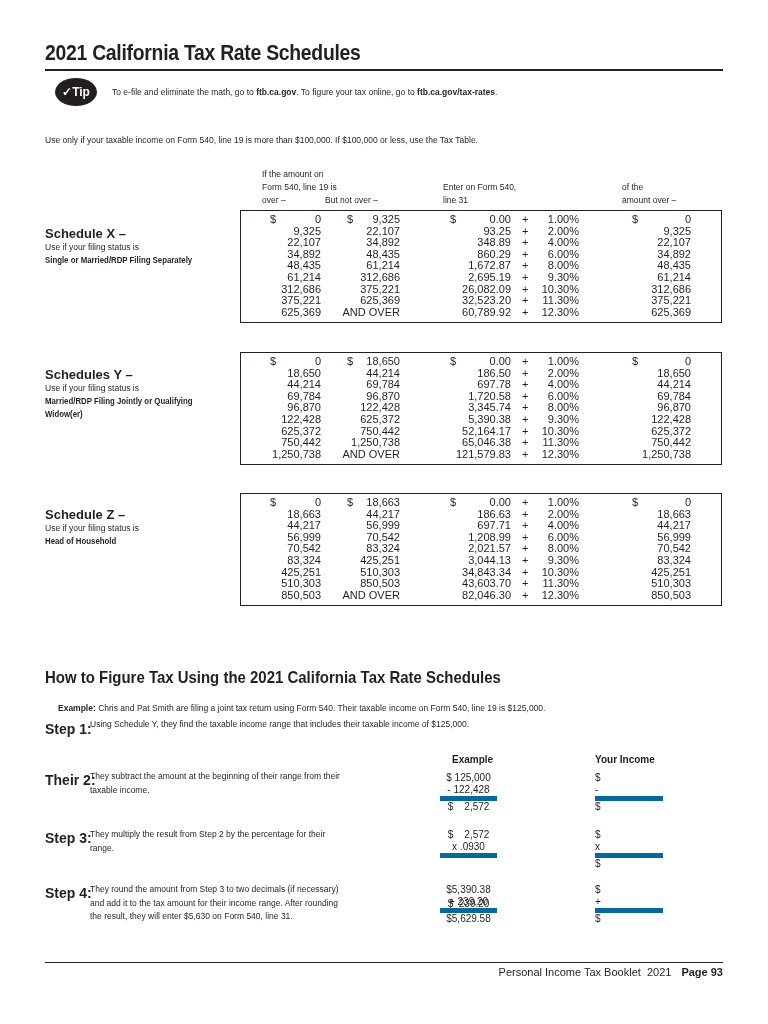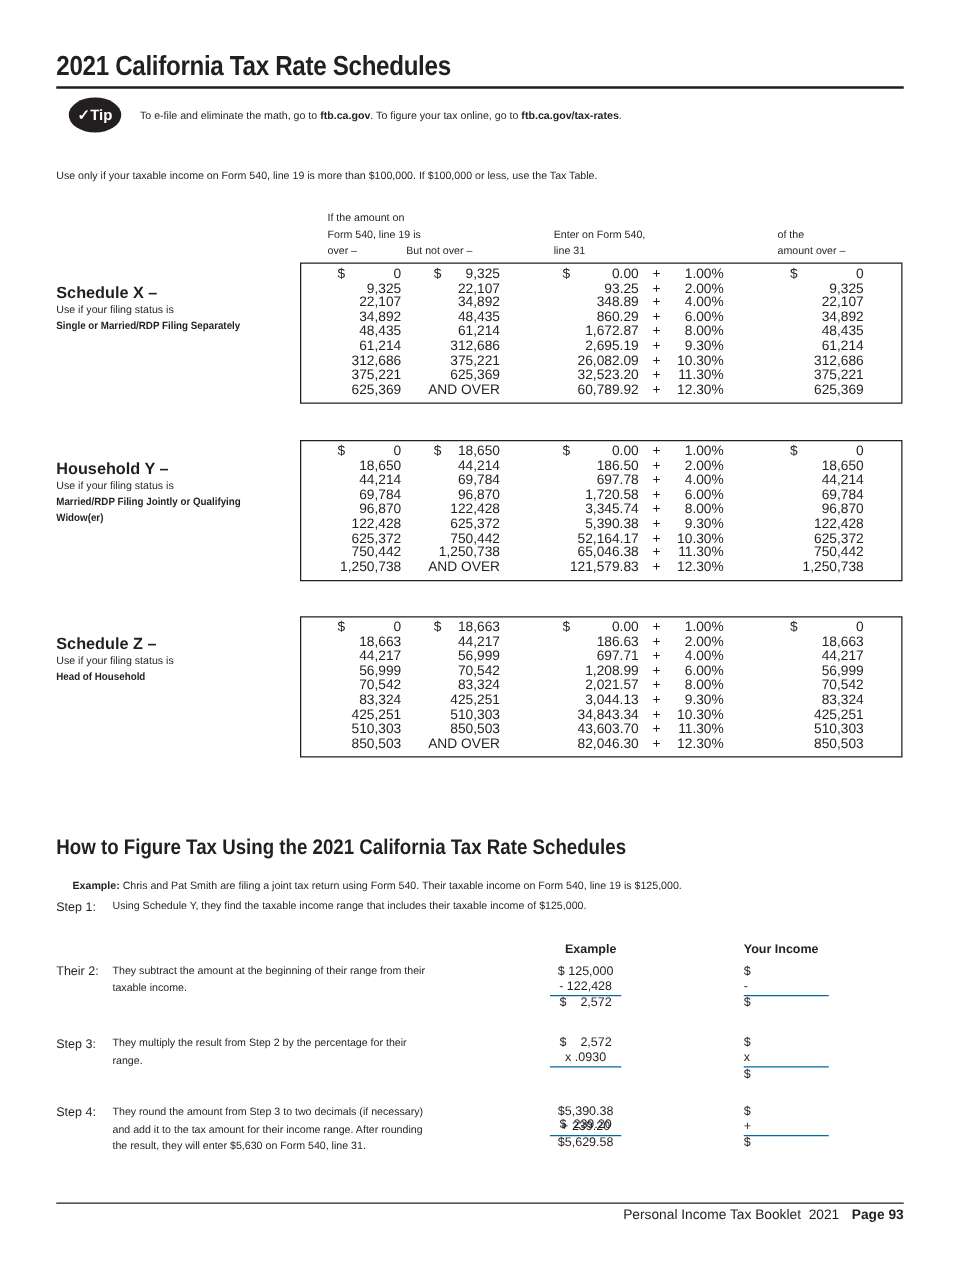--- a/index.html
+++ b/index.html
@@ -24,26 +24,26 @@
   .c-d2 { left:106px; }
   .c-notover { right:321px; text-align:right; }
   .c-d3 { left:209px; }
   .c-base { right:210px; text-align:right; }
   .c-plus { left:281px; }
   .c-rate { right:142px; text-align:right; }
   .c-d4 { left:391px; }
   .c-amt { right:30px; text-align:right; }
   .h2 { left:45px; top:668px; font-size:17px; font-weight:bold; transform:scaleX(0.88); transform-origin:left; white-space:nowrap; }
   .para { font-size:8.5px; line-height:13.5px;margin-left:13px; }
-  .step-label { left:45px; font-size:10px; font-weight:normal; }
+  .step-label { left:45px; font-size:14px; font-weight:bold; }
   .step-text { left:90px; font-size:8.5px; line-height:13.5px; }
   .calc { font-size:10px; line-height:12px; white-space:nowrap; text-align:center; }
   .calc-col { left:440px; width:57px; }
   .calc-head { font-size:10px; font-weight:bold; }
-  .uline { border-bottom:1px solid #0369a1; }
+  .uline { border-bottom:5px solid #0369a1; }
   .your-col { left:595px; width:68px; font-size:10px; line-height:12px; }
   .footer-rule { left:45px; top:962px; width:678px; height:1px; background:#231f20; }
   .footer { right:45px; top:966px; font-size:11px; white-space:nowrap; }
   .footer b { font-weight:bold; margin-left:10px; }
 </style>
 </head>
 <body>
 
 <div class="abs title">2021 California Tax Rate Schedules</div>
 <div class="abs title-rule"></div>
@@ -146,21 +146,21 @@
       <span class="c-over">625,369</span>
       <span class="c-notover">AND OVER</span>
       <span class="c-base">60,789.92</span>
       <span class="c-plus">+</span>
       <span class="c-rate">12.30%</span>
       <span class="c-amt">625,369</span>
     </div>
   </div>
 
 <div class="abs sched-label" style="top:367px;">
-  <div class="sched-title">Household Y –</div>
+  <div class="sched-title">Schedules Y –</div>
   <div class="sched-sub">Use if your filing status is</div>
   <div class="sched-status">Married/RDP Filing Jointly or Qualifying</div>
   <div class="sched-status">Widow(er)</div>
 </div>
 <div class="abs tbl" style="top:352px; padding:3px 0 4px 0;" id="tblY">
     <div class="row">
       <span class="c-d1">$</span>
       <span class="c-over">0</span>
       <span class="c-d2">$</span>
       <span class="c-notover">18,650</span>

